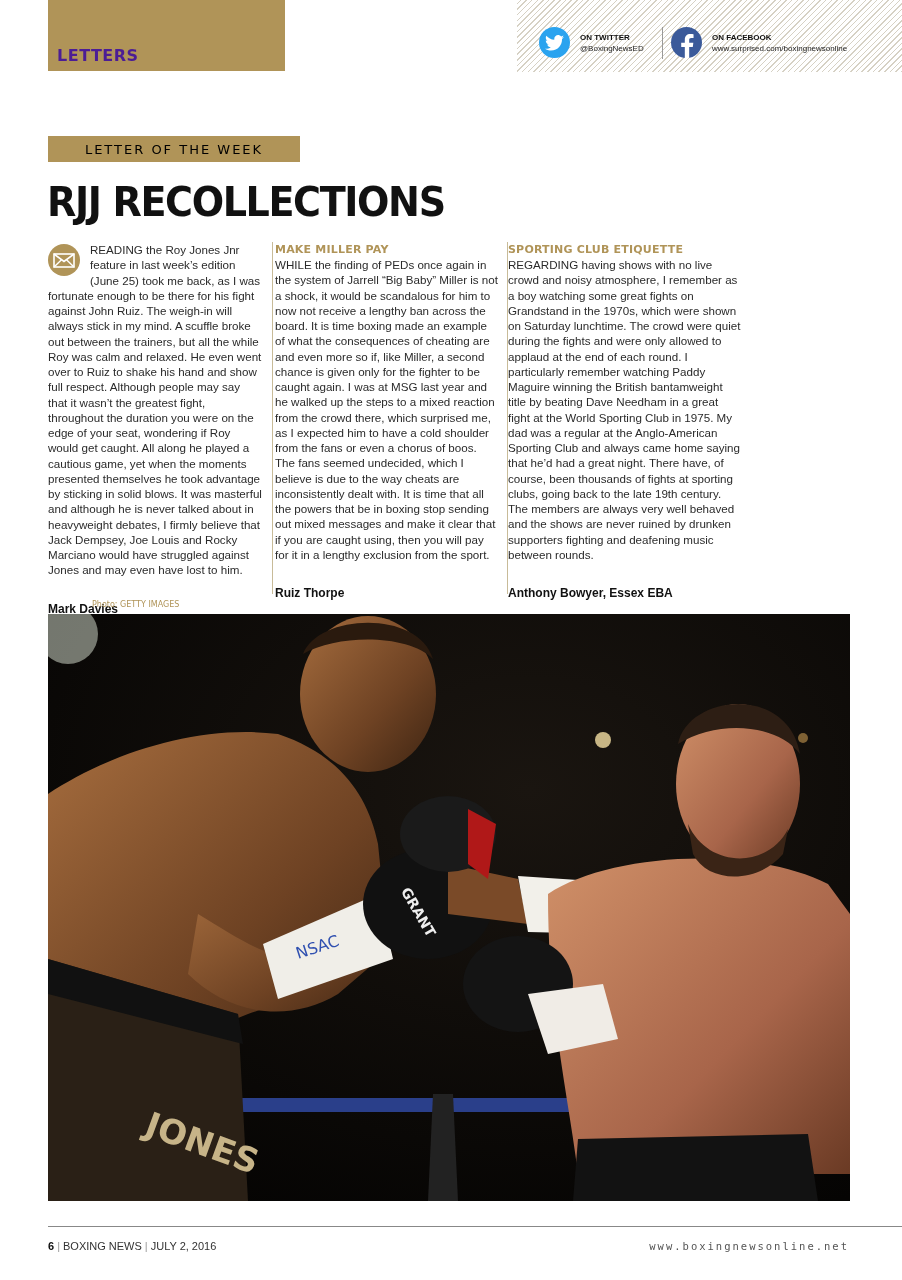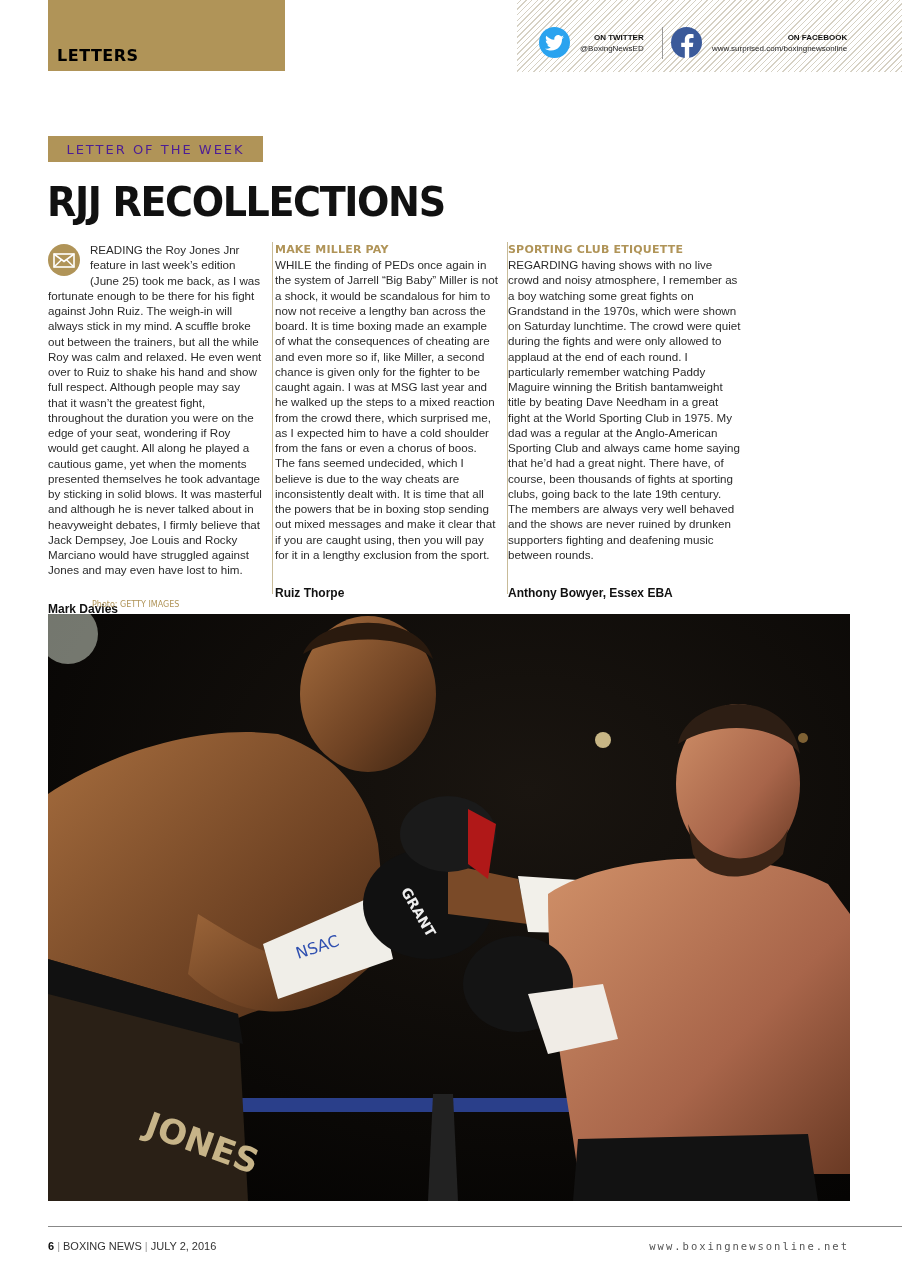--- a/index.html
+++ b/index.html
@@ -5,49 +5,49 @@
     * { box-sizing: border-box; margin: 0; padding: 0; }
     html, body { width: 902px; height: 1280px; background: #ffffff; overflow: hidden; }
     body { position: relative; font-family: "Liberation Sans", sans-serif; color: #222; }
 
     .section-tab {
       position: absolute; left: 48px; top: 0; width: 237px; height: 71px;
       background: #b09458;
     }
     .section-tab span {
       position: absolute; left: 9px; bottom: 6px;
-      color: #000000; font-family: "DejaVu Sans", sans-serif; font-weight: bold;
+      color: #4c1d95; font-family: "DejaVu Sans", sans-serif; font-weight: bold;
       font-size: 16px; letter-spacing: 0.5px;
     }
 
     .social-strip {
       position: absolute; left: 517px; top: 0; width: 385px; height: 72px;
       background-color: #ffffff;
       background-image: repeating-linear-gradient(-45deg, #d6d1c4 0px, #d6d1c4 1px, #ffffff 1px, #ffffff 4px);
     }
-    .social-item { position: absolute; top: 27px; display: flex; align-items: center; text-align: right; }
+    .social-item { position: absolute; top: 27px; display: flex; align-items: center; }
     .social-item.tw { left: 22px; }
     .social-item.fb { left: 154px; }
     .social-icon {
       width: 31px; height: 31px; border-radius: 50%;
       display: flex; align-items: center; justify-content: center; flex-shrink: 0;
     }
     .social-icon.tw { background: #2aa3ef; }
     .social-icon.fb { background: #3b5a9a; }
     .social-text { margin-left: 10px; line-height: 11px; }
     .social-label { font-size: 8px; font-weight: bold; color: #111; }
     .social-handle { font-size: 8px; color: #222; }
     .social-divider {
       position: absolute; left: 145px; top: 27px; width: 1px; height: 32px; background: #999;
     }
 
     .lotw {
-      position: absolute; left: 48px; top: 136px; width: 215px; height: 26px;
+      position: absolute; left: 48px; top: 136px; width: 252px; height: 26px;
       background: #b09458;
-      color: #4c1d95; font-size: 13px; letter-spacing: 2px;
+      color: #000000; font-size: 13px; letter-spacing: 2px;
       display: flex; align-items: center; justify-content: center;
       font-family: "DejaVu Sans", sans-serif;
     }
 
     .headline {
       position: absolute; left: 47px; top: 178px;
       font-family: "DejaVu Sans", sans-serif; font-weight: bold;
       font-size: 41px; letter-spacing: -1.5px; color: #111;
       transform: scaleX(0.93); transform-origin: left top;
     }

